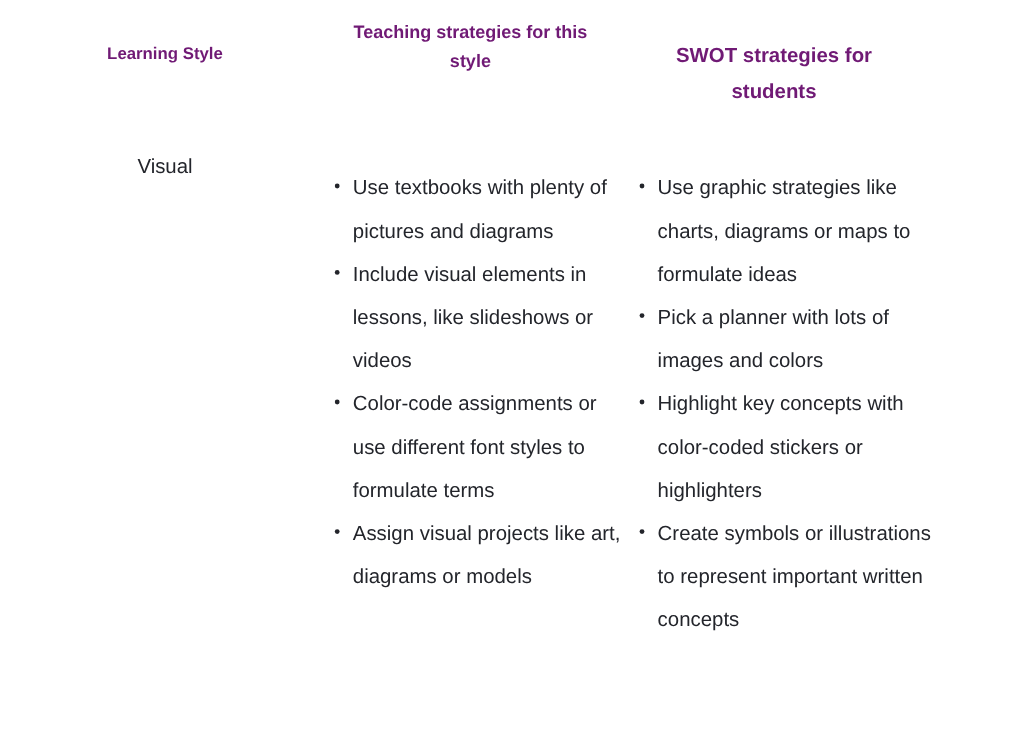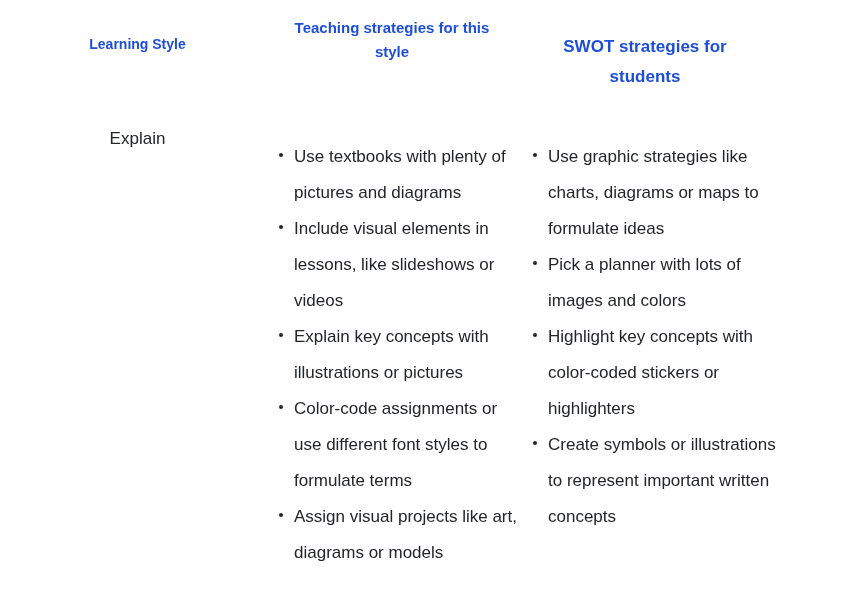--- a/index.html
+++ b/index.html
@@ -1,42 +1,41 @@
 <!DOCTYPE html>
 <html><head>
 <meta charset="utf-8">
 <style>
   html, body { margin:0; padding:0; background:#ffffff; }
   body { width:845px; height:609px; position:relative; overflow:hidden;
          font-family:"Liberation Sans", "DejaVu Sans", sans-serif; color:#23252b; }
-  .th { position:absolute; font-weight:bold; text-align:center; color:#1d4ed8; }
+  .th { position:absolute; font-weight:bold; text-align:center; color:#701a75; }
   #h1 { left:40px; width:195px; top:33px; font-size:14px; line-height:22px; }
   #h2 { left:278px; width:228px; top:16px; font-size:15px; line-height:24px; }
   #h3 { left:530px; width:230px; top:32px; font-size:17px; line-height:30px; }
   #style-cell { position:absolute; left:40px; width:195px; top:128px; text-align:center; font-size:17px; line-height:22px; }
   ul.col { position:absolute; margin:0; padding:0; list-style:none; font-size:17px; line-height:36px; }
   ul.col li { position:relative; padding-left:16px; }
   ul.col li::before { content:""; position:absolute; left:1px; top:14px; width:4px; height:4px; border-radius:50%; background:#23252b; }
   #teach { left:278px; width:250px; top:139px; }
   #swot { left:532px; width:250px; top:139px; }
 </style>
 </head>
 <body>
 
 <div>
   <div class="th" id="h1">Learning Style</div>
   <div class="th" id="h2">Teaching strategies for this style</div>
   <div class="th" id="h3">SWOT strategies for students</div>
 
-  <div id="style-cell">Explain</div>
+  <div id="style-cell">Visual</div>
 
   <ul class="col" id="teach">
     <li>Use textbooks with plenty of pictures and diagrams</li>
     <li>Include visual elements in lessons, like slideshows or videos</li>
-    <li>Explain key concepts with illustrations or pictures</li>
     <li>Color-code assignments or use different font styles to formulate terms</li>
     <li>Assign visual projects like art, diagrams or models</li>
   </ul>
 
   <ul class="col" id="swot">
     <li>Use graphic strategies like charts, diagrams or maps to formulate ideas</li>
     <li>Pick a planner with lots of images and colors</li>
     <li>Highlight key concepts with color-coded stickers or highlighters</li>
     <li>Create symbols or illustrations to represent important written concepts</li>
   </ul>

